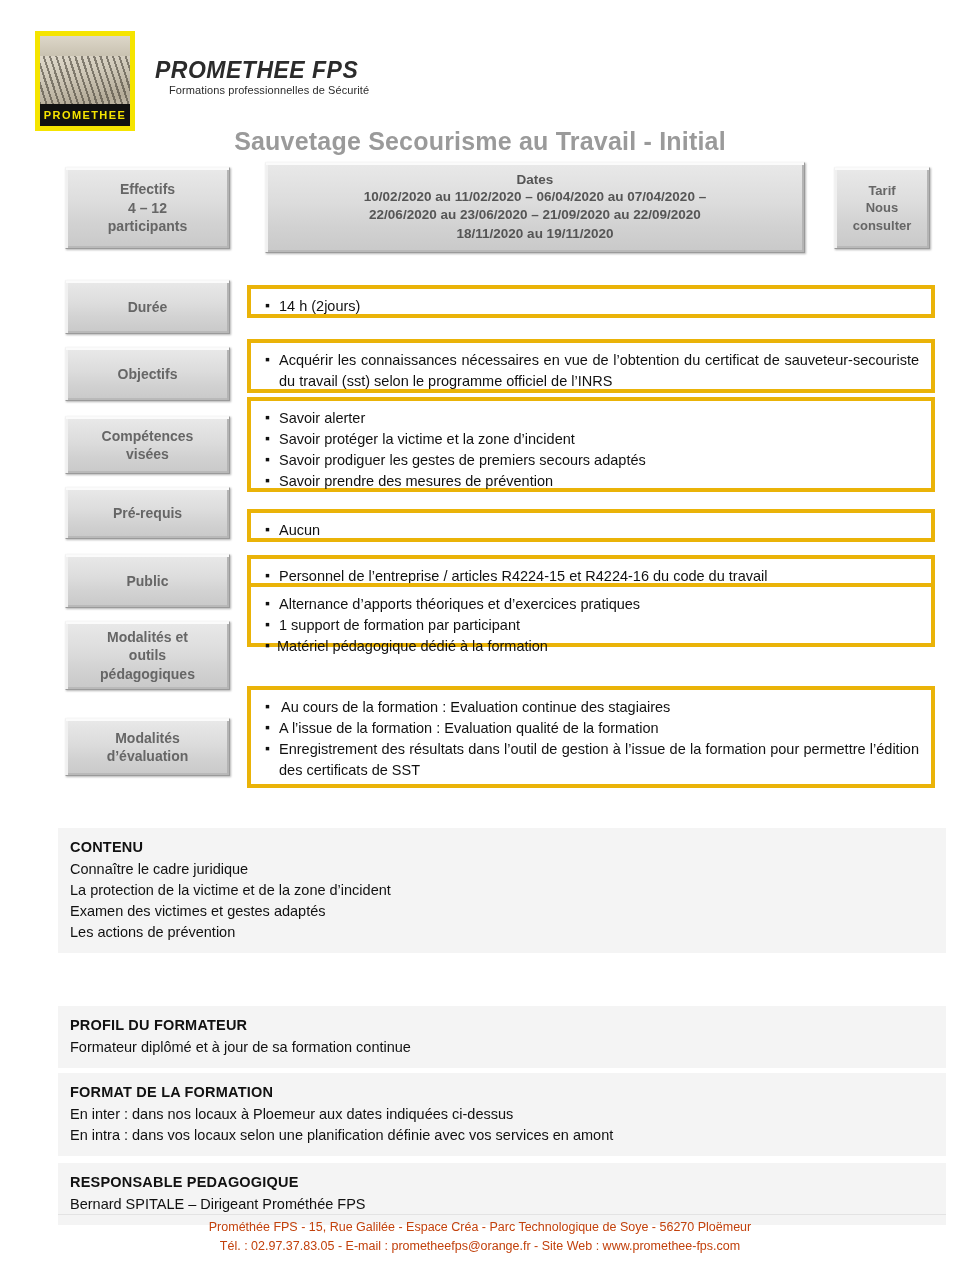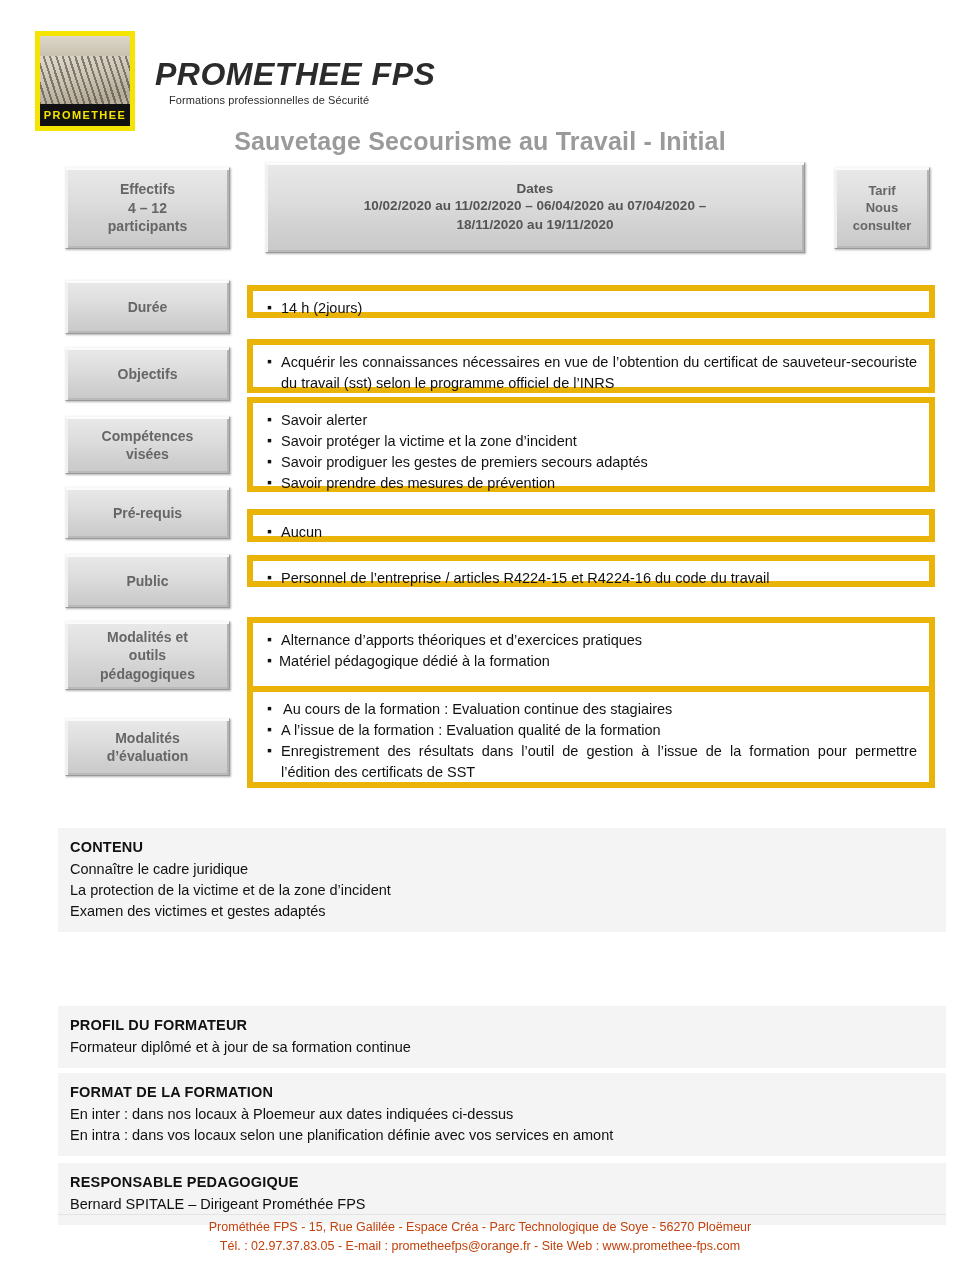--- a/index.html
+++ b/index.html
@@ -67,21 +67,21 @@
     text-align: center;
     line-height: 22px;
     font-family: "Liberation Sans", sans-serif;
   }
   .brand {
     position: absolute;
     left: 155px;
     top: 58px;
   }
   .brand-name {
-    font-size: 32px;
+    font-size: 23px;
     font-weight: bold;
     letter-spacing: 0.5px;
     color: #2b2b2b;
     font-style: italic;
     line-height: 1.05;
   }
   .brand-tag {
     font-size: 11px;
     color: #2b2b2b;
     margin-top: 2px;
@@ -141,33 +141,33 @@
   #lbl-public       { top: 554px; height: 54px; }
   #lbl-modalites-p  { top: 621px; height: 69px; }
   #lbl-modalites-e  { top: 718px; height: 58px; }
 
   
   .content-box {
     position: absolute;
     left: 247px;
     width: 688px;
     background: #ffffff;
-    border: 6px solid #eab308;
+    border: 4px solid #eab308;
     box-sizing: border-box;
     padding: 7px 12px 7px 14px;
     font-size: 14.5px;
     color: #111111;
     line-height: 1.45;
   }
   #cb-duree       { top: 285px; height: 33px; }
   #cb-objectifs   { top: 339px; height: 54px; }
   #cb-competences { top: 397px; height: 95px; }
   #cb-prerequis   { top: 509px; height: 33px; }
   #cb-public      { top: 555px; height: 32px; }
-  #cb-modalites-p { top: 617px; height: 76px; }
+  #cb-modalites-p { top: 583px; height: 64px; }
   #cb-modalites-e { top: 686px; height: 102px; }
 
   .bullet-line {
     display: block;
     position: relative;
     padding-left: 14px;
   }
   .bullet-line::before {
     content: "▪";
     position: absolute;
@@ -248,20 +248,21 @@
     <div>Effectifs</div>
     <div>4 – 12</div>
     <div>participants</div>
   </div>
 </div>
 
 <div class="bevel" id="dates-box">
   <div class="dates-inner">
     <div class="dates-title">Dates</div>
     <div class="dates-line">10/02/2020 au 11/02/2020 – 06/04/2020 au 07/04/2020 –</div>
+    <div class="dates-line">22/06/2020 au 23/06/2020 – 21/09/2020 au 22/09/2020</div>
     <div class="dates-line">18/11/2020 au 19/11/2020</div>
   </div>
 </div>
 
 <div class="bevel" id="tarif-box">
   <div class="lines">
     <div>Tarif</div>
     <div>Nous</div>
     <div>consulter</div>
   </div>
@@ -331,34 +332,36 @@
 <div class="content-box" id="cb-prerequis">
   <span class="bullet-line">Aucun</span>
 </div>
 
 <div class="content-box" id="cb-public">
   <span class="bullet-line">Personnel de l’entreprise / articles R4224-15 et R4224-16 du code du travail</span>
 </div>
 
 <div class="content-box" id="cb-modalites-p">
   <span class="bullet-line">Alternance d’apports théoriques et d’exercices pratiques</span>
+  <span class="bullet-line">1 support de formation par participant</span>
   <span class="bullet-line" style="padding-left:12px">Matériel pédagogique dédié à la formation</span>
 </div>
 
 <div class="content-box" id="cb-modalites-e">
   <span class="bullet-line" style="padding-left:16px">Au cours de la formation : Evaluation continue des stagiaires</span>
   <span class="bullet-line">A l’issue de la formation : Evaluation qualité de la formation</span>
   <span class="bullet-line justified last-line-left">Enregistrement des résultats dans l’outil de gestion à l’issue de la formation pour permettre l’édition des certificats de SST</span>
 </div>
 
 <div class="section" id="sec-contenu">
   <h3>CONTENU</h3>
   <p>Connaître le cadre juridique</p>
   <p>La protection de la victime et de la zone d’incident</p>
   <p>Examen des victimes et gestes adaptés</p>
+  <p>Les actions de prévention</p>
 </div>
 
 <div class="section" id="sec-profil">
   <h3>PROFIL DU FORMATEUR</h3>
   <p>Formateur diplômé et à jour de sa formation continue</p>
 </div>
 
 <div class="section" id="sec-format">
   <h3>FORMAT DE LA FORMATION</h3>
   <p>En inter : dans nos locaux à Ploemeur aux dates indiquées ci-dessus</p>

